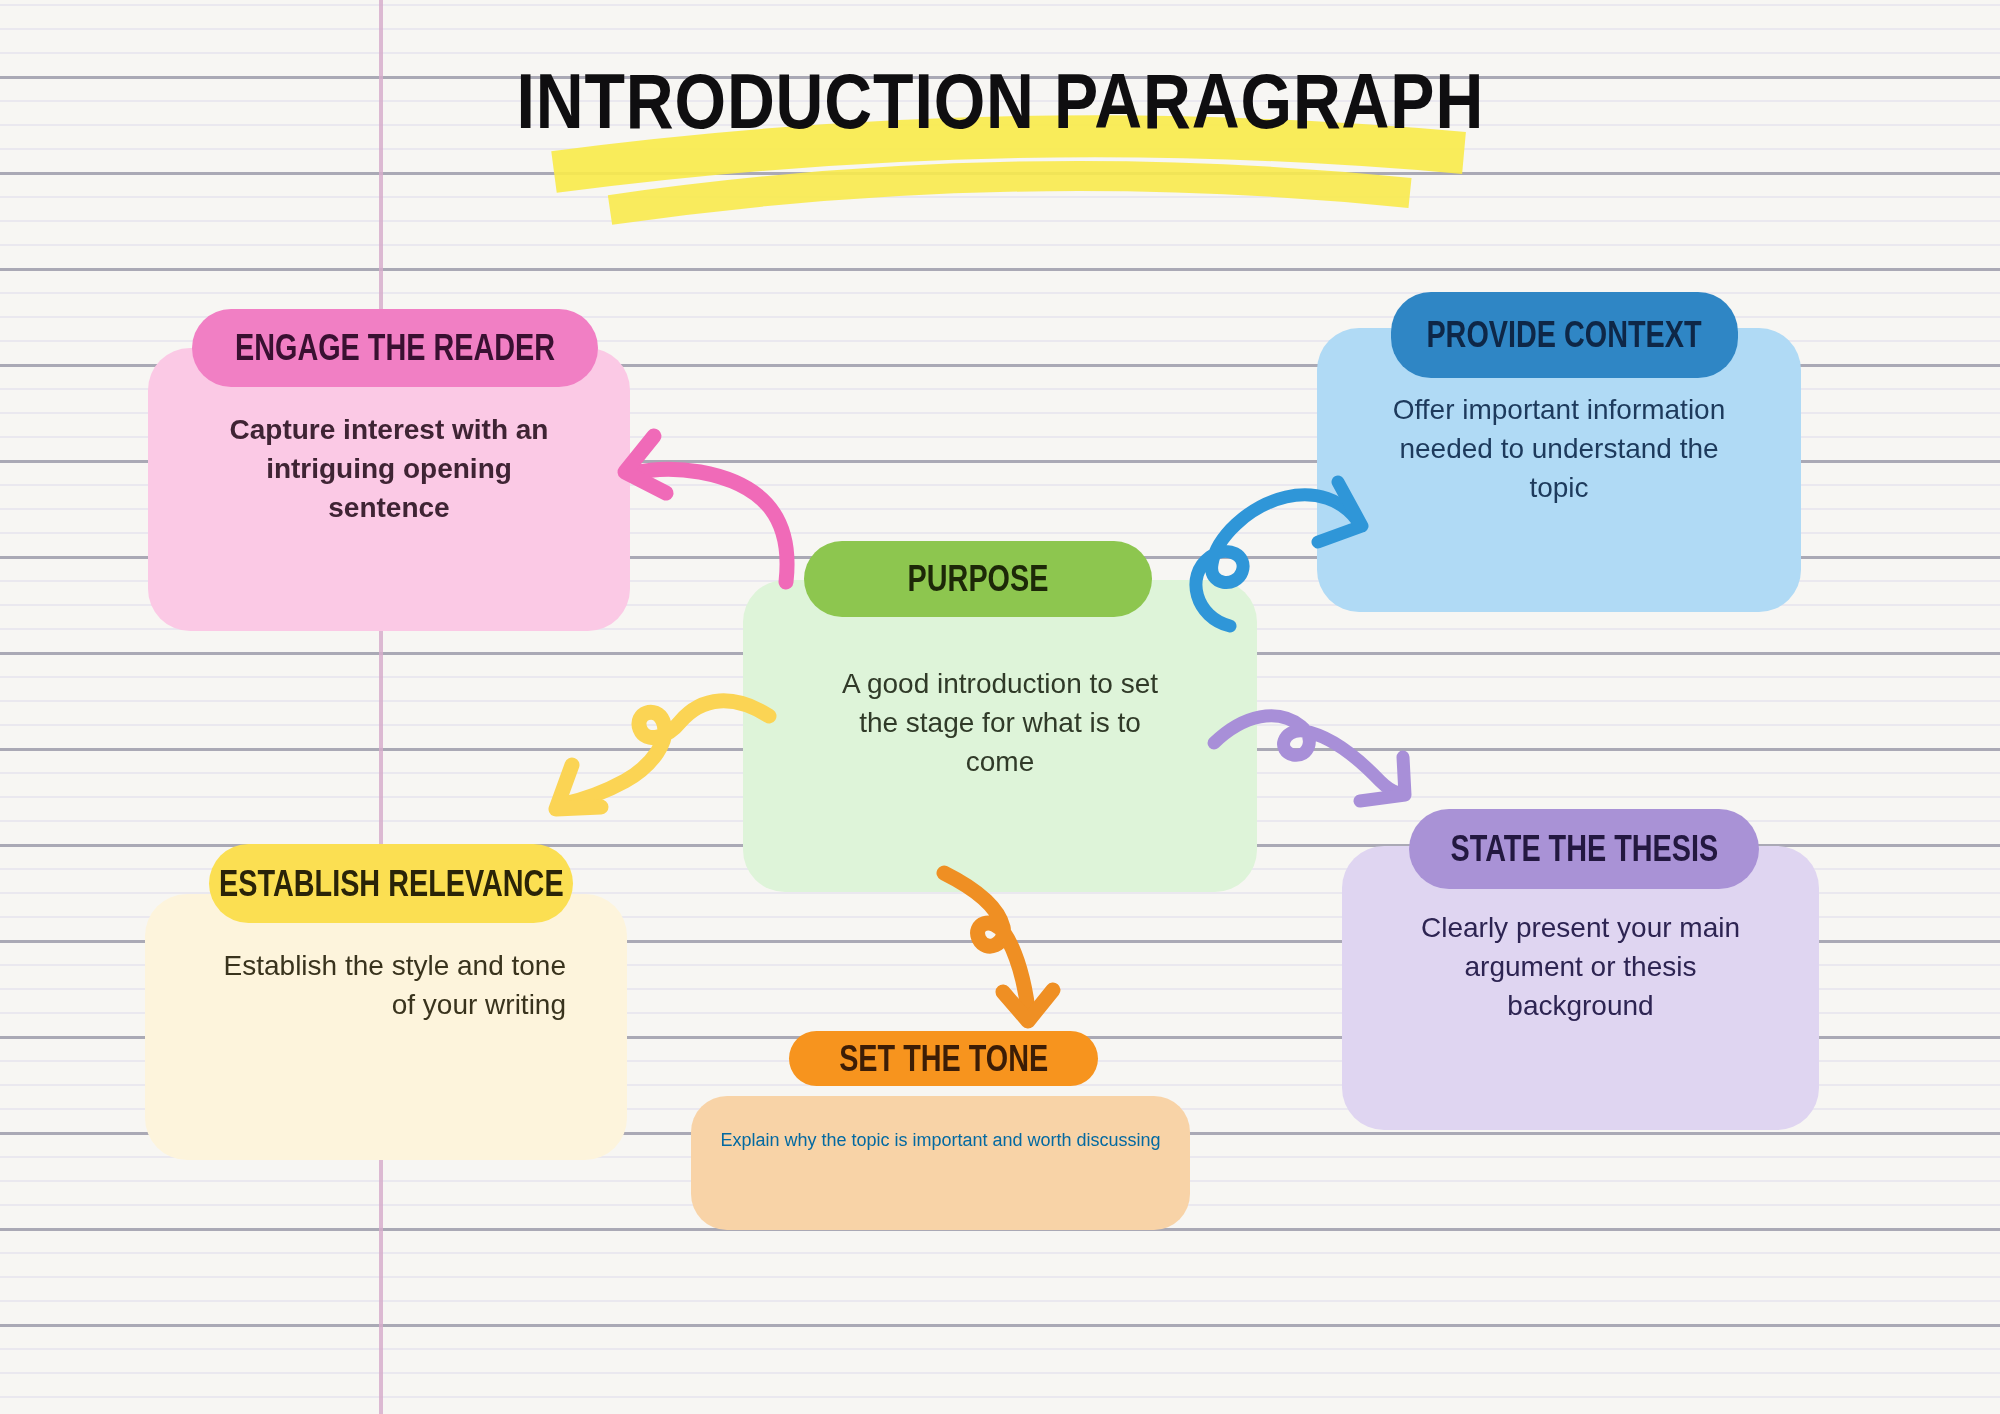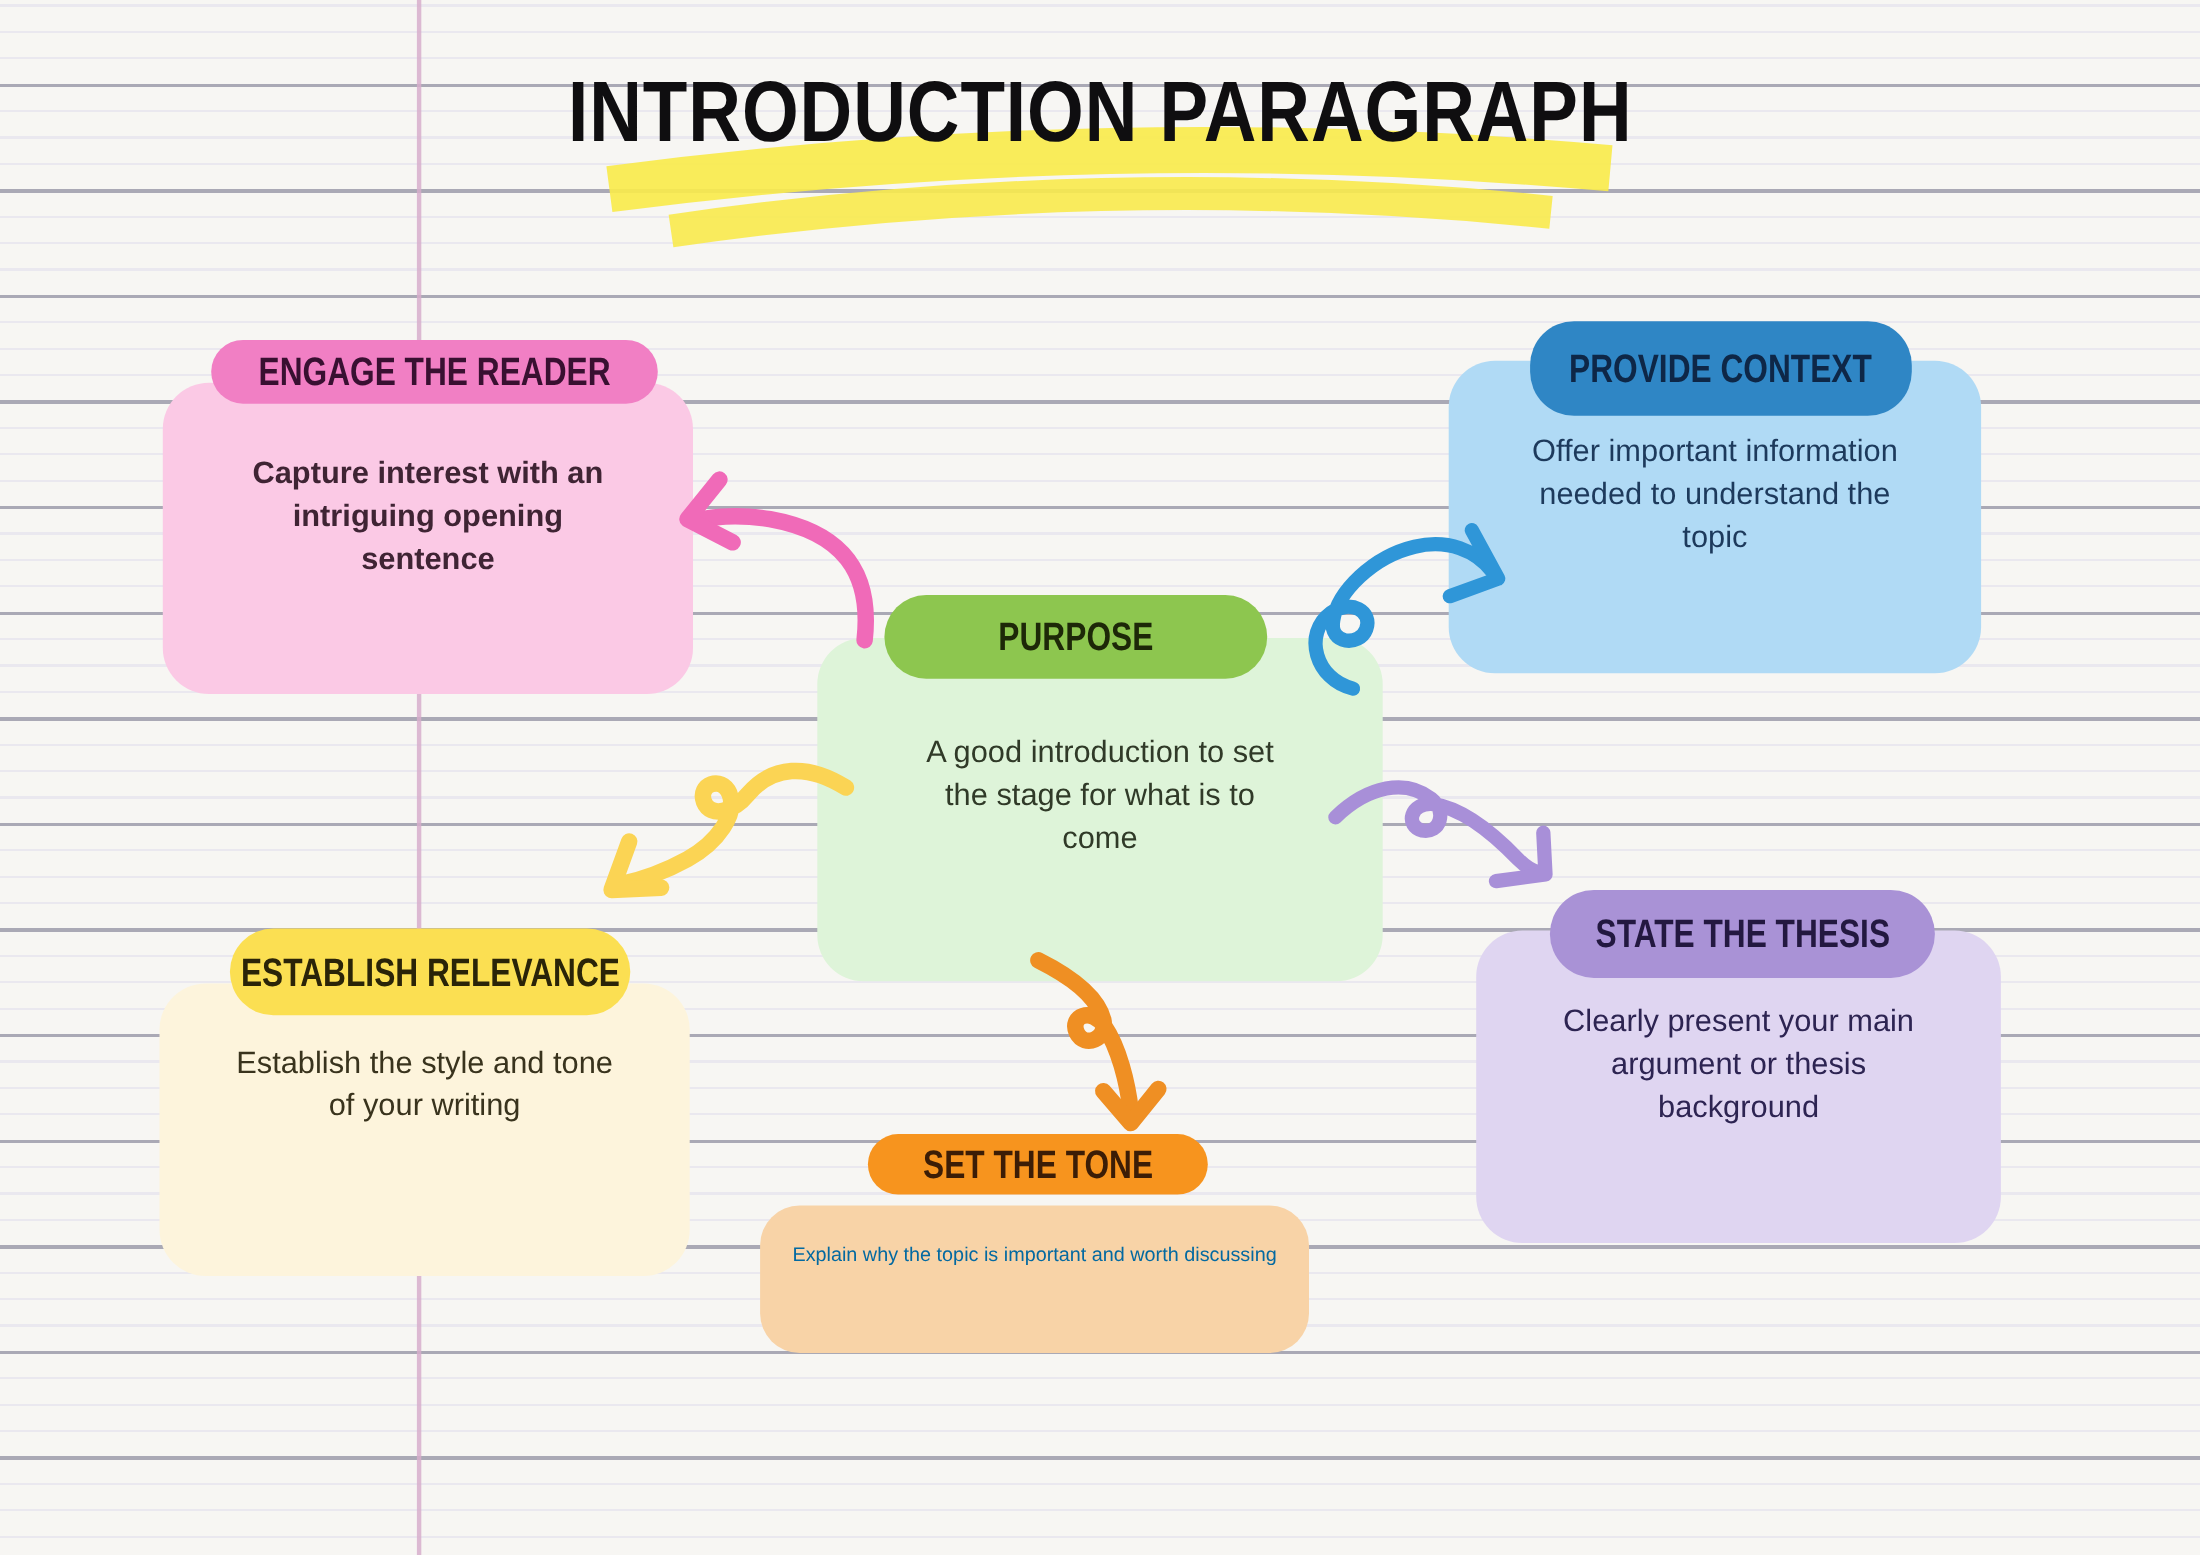--- a/index.html
+++ b/index.html
@@ -47,35 +47,35 @@
     display:flex;align-items:center;justify-content:center;
   }
   .pill-label{
     display:inline-block;font-weight:700;font-size:36px;
     white-space:nowrap;transform:scaleX(0.8);letter-spacing:0;
   }
 
   
   .body-engage{left:148px;top:348px;width:482px;height:283px;background:#fbc9e5;padding-top:62px;}
   .body-engage .node-desc{max-width:350px;color:#3f2434;font-weight:bold;}
-  .pill-engage{left:192px;top:309px;width:406px;height:58px;background:#f17fc4;color:#391031;}
+  .pill-engage{left:192px;top:309px;width:406px;height:78px;background:#f17fc4;color:#391031;}
 
   
   .body-context{left:1317px;top:328px;width:484px;height:284px;background:#b0daf5;padding-top:62px;}
   .body-context .node-desc{max-width:335px;color:#1d3a5c;}
   .pill-context{left:1391px;top:292px;width:347px;height:86px;background:#2f86c5;color:#0e2747;}
 
   
   .body-purpose{left:743px;top:580px;width:514px;height:312px;background:#def4d9;padding-top:84px;}
   .body-purpose .node-desc{max-width:330px;color:#303a28;}
   .pill-purpose{left:804px;top:541px;width:348px;height:76px;background:#8dc64f;color:#1d2808;}
 
   
   .body-relevance{left:145px;top:894px;width:482px;height:266px;background:#fdf4dc;padding-top:52px;}
-  .body-relevance .node-desc{max-width:360px;color:#39331d;}
+  .body-relevance .node-desc{max-width:360px;color:#39331d;text-align:right;}
   .pill-relevance{left:209px;top:844px;width:364px;height:79px;background:#fbdf52;color:#2a2408;}
 
   
   .body-thesis{left:1342px;top:846px;width:477px;height:284px;background:#dfd5f1;padding-top:62px;}
   .body-thesis .node-desc{max-width:320px;color:#2d2452;}
   .pill-thesis{left:1409px;top:809px;width:350px;height:80px;background:#a992d6;color:#231840;}
 
   
   .body-tone{left:691px;top:1096px;width:499px;height:134px;background:#f8d3a7;padding-top:32px;border-radius:36px;}
   .body-tone .node-desc{max-width:480px;color:#0369a1;font-size:18px;}

